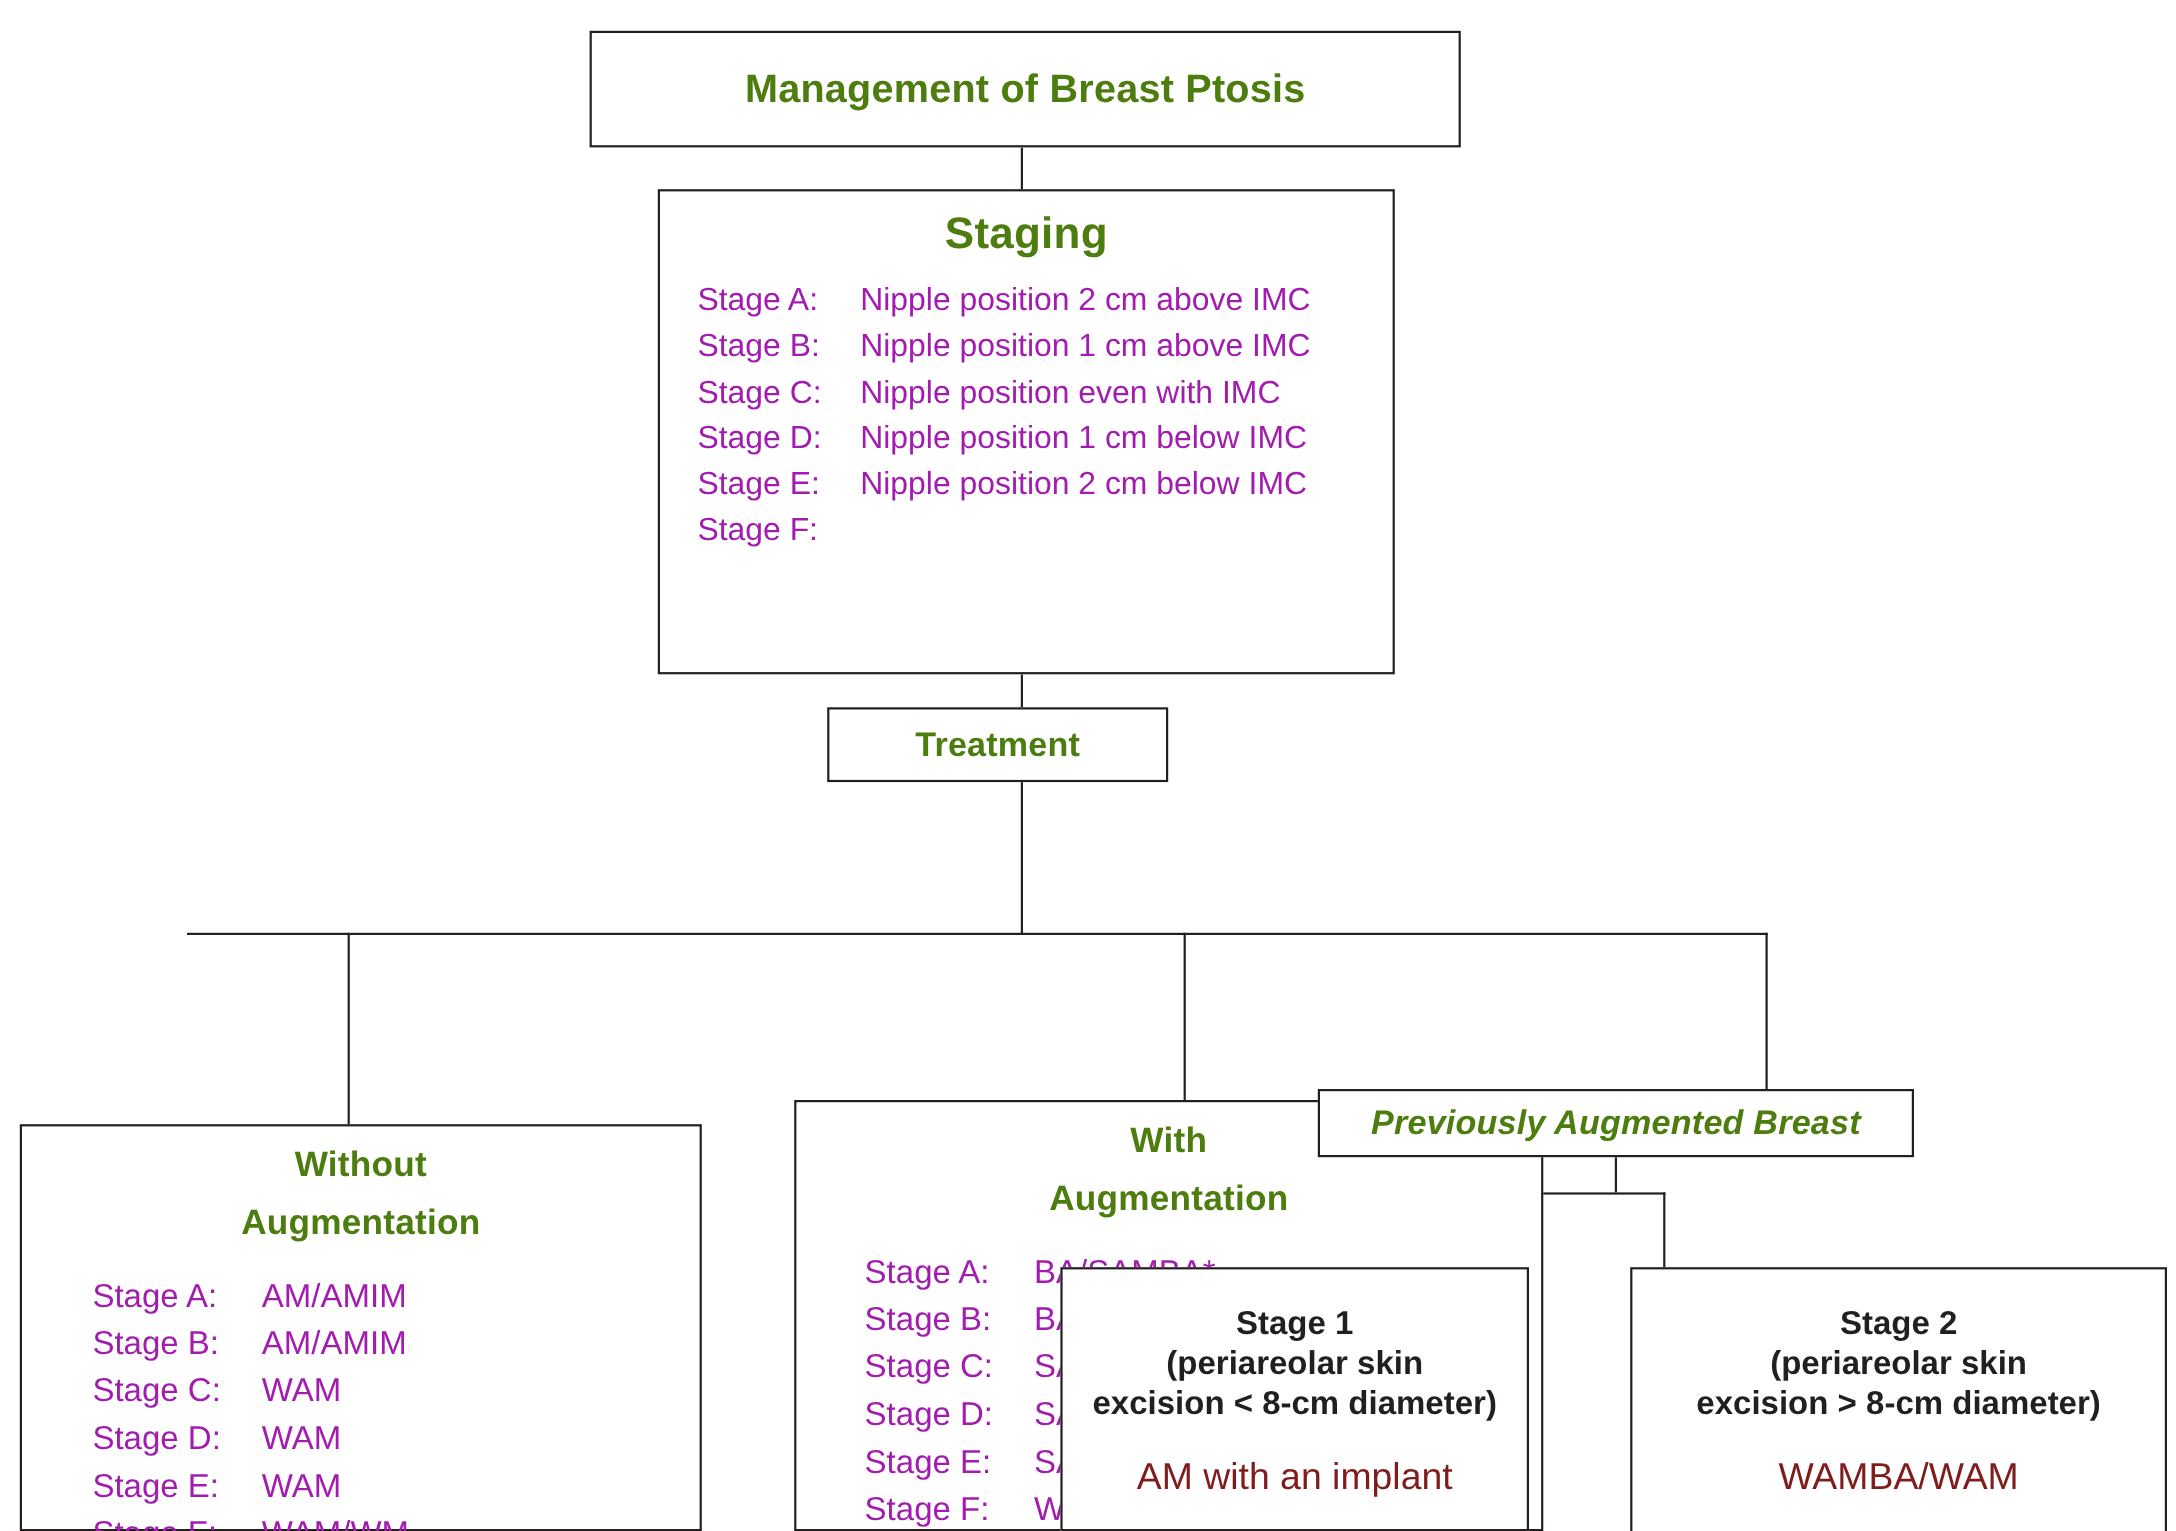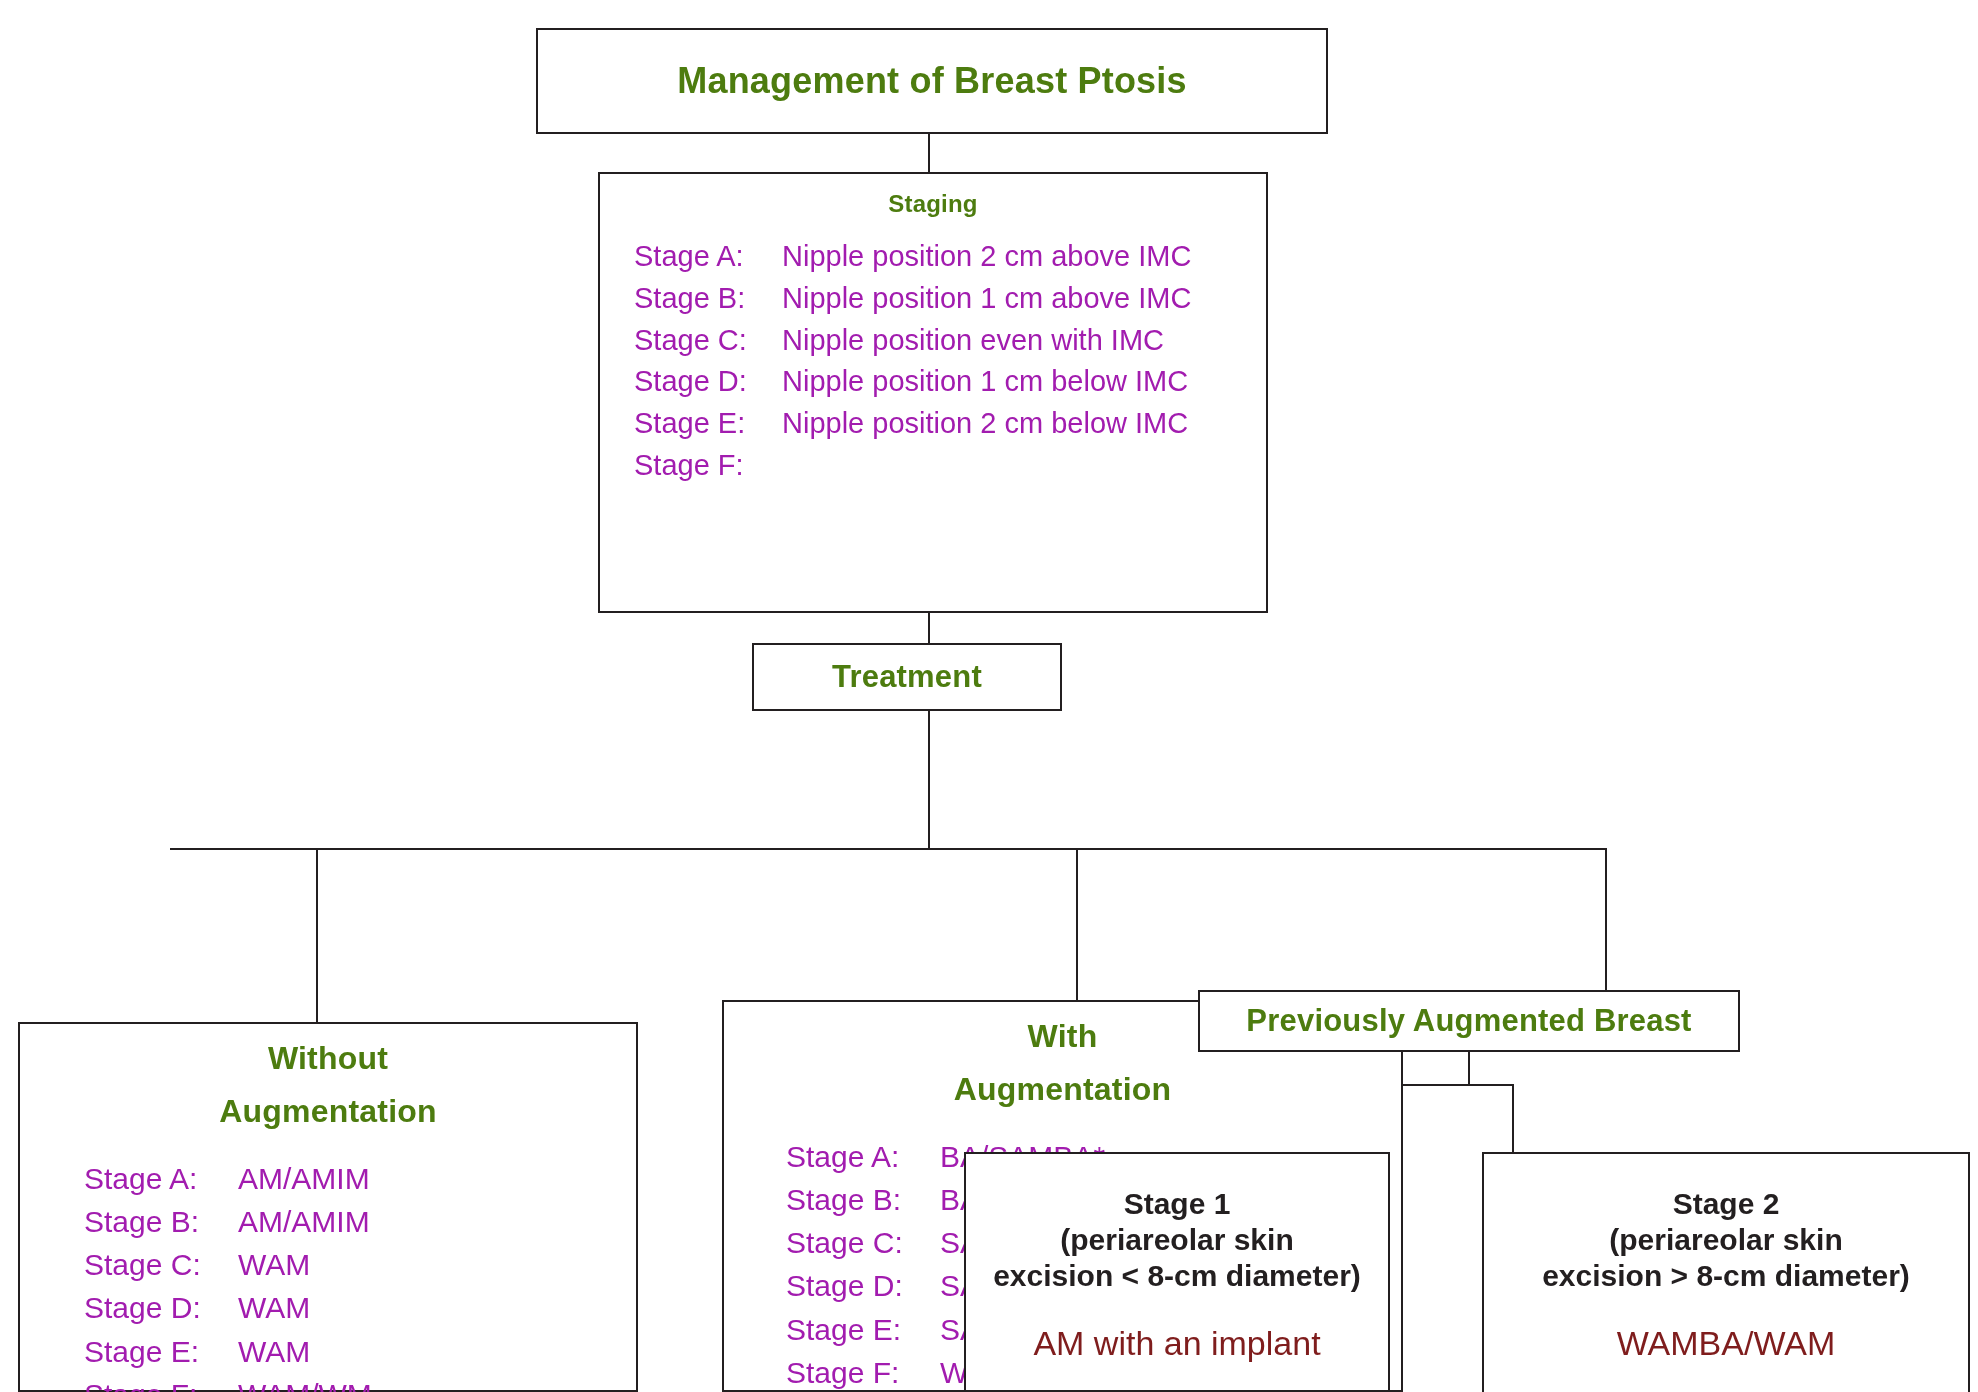--- a/index.html
+++ b/index.html
@@ -48,21 +48,21 @@
   #box-root .box-title {
     font-size: 36px;
     line-height: 102px;
   }
 
   
   #box-staging {
     left: 598px; top: 172px; width: 670px; height: 441px;
   }
   #box-staging .box-title {
-    font-size: 24px;
+    font-size: 40px;
     margin-top: 16px;
   }
   .stage-list {
     margin: 18px 0 0 0;
     padding: 0 0 0 34px;
     list-style: none;
   }
   .stage-row {
     display: flex;
     align-items: flex-end;
@@ -102,20 +102,21 @@
   #box-with .stage-key { width: 154px; }
   #box-without .stage-row, #box-with .stage-row { font-size: 30px; line-height: 1.44; }
 
   
   #box-prev {
     left: 1198px; top: 990px; width: 542px; height: 62px;
   }
   #box-prev .box-title {
     font-size: 31px;
     line-height: 58px;
+    font-style: italic;
   }
 
   #box-stage1 {
     left: 952px; top: 1152px; width: 426px; height: 240px; margin-left: 12px;
   }
   #box-stage2 {
     left: 1482px; top: 1152px; width: 488px; height: 296px;
   }
   .leaf-head {
     display: block;

